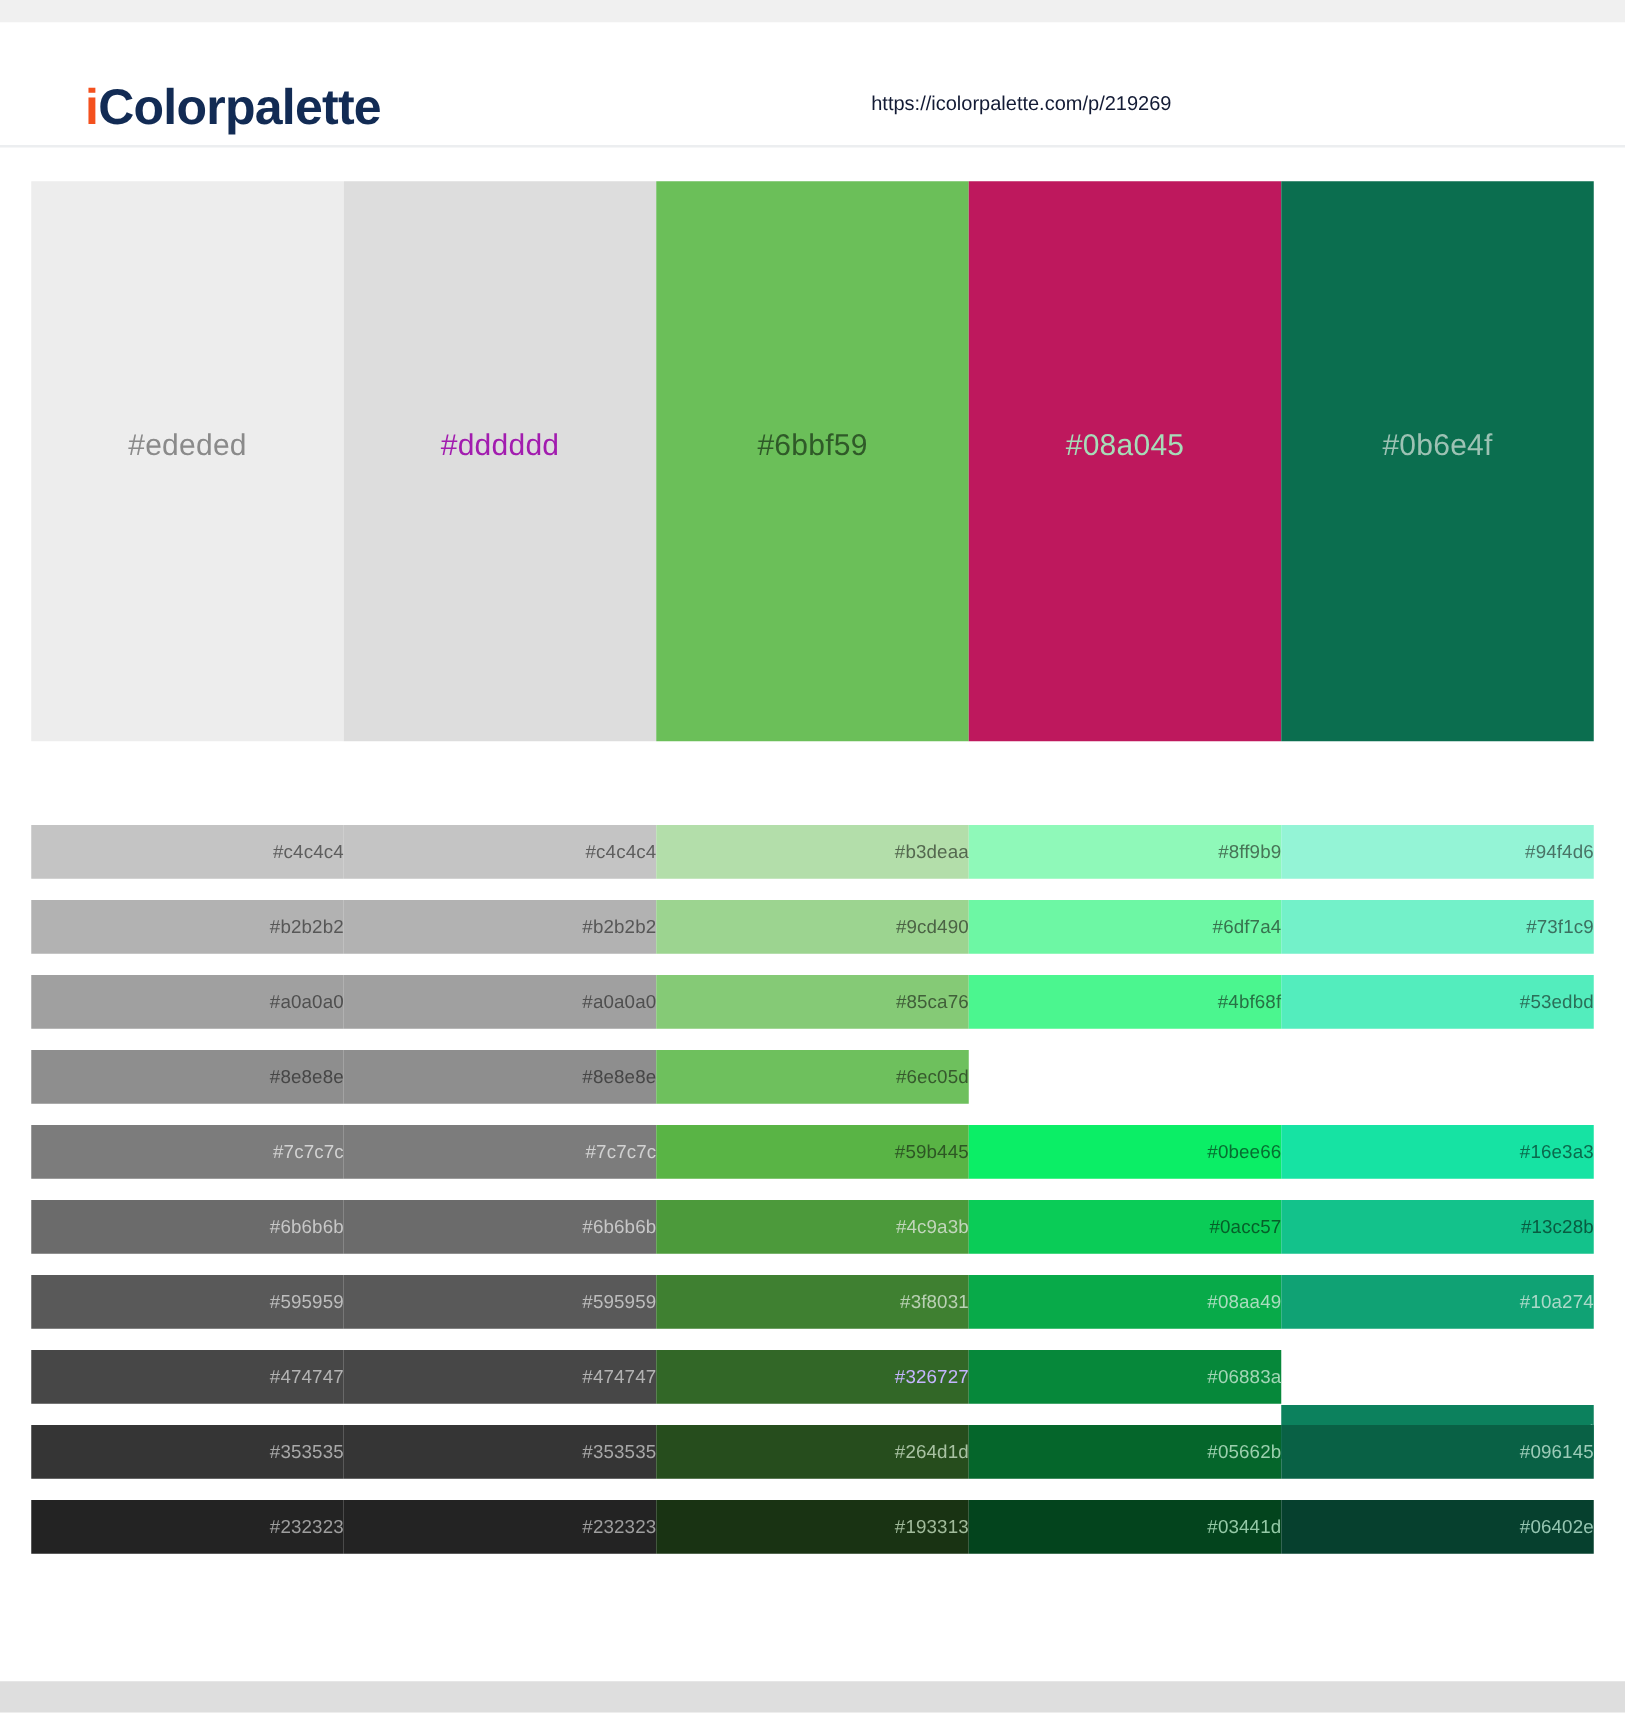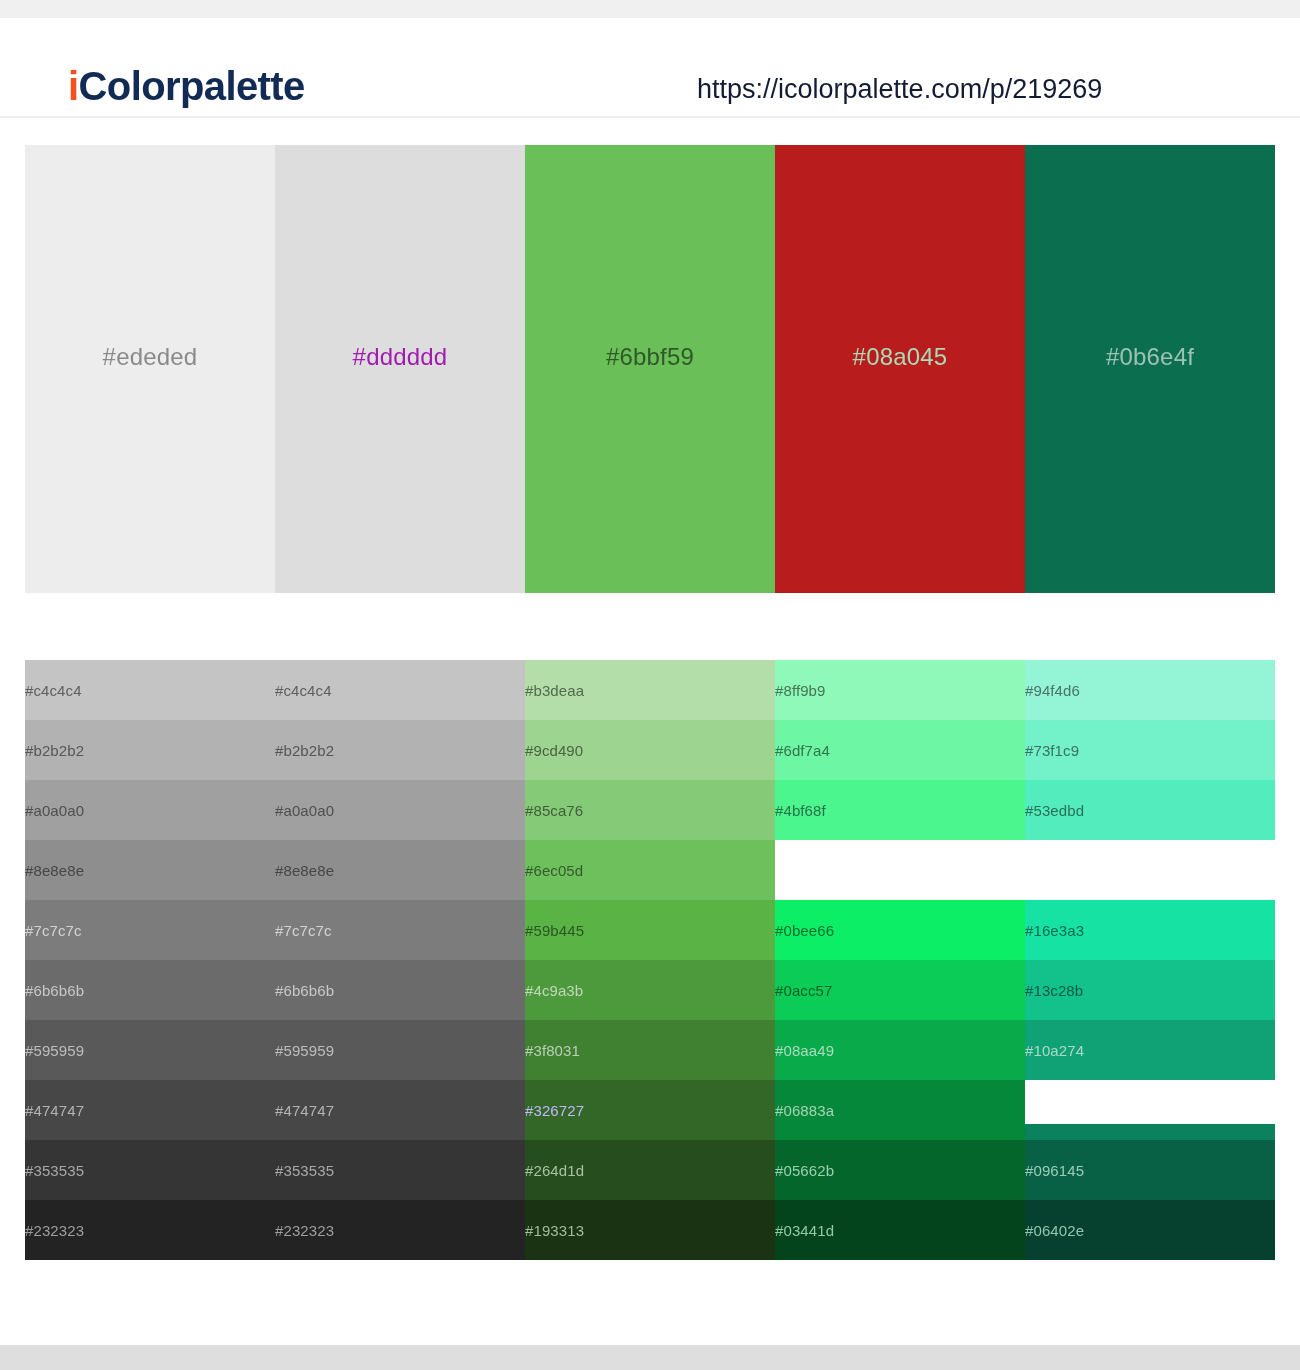--- a/index.html
+++ b/index.html
@@ -38,21 +38,21 @@
     line-height: 1;
     white-space: nowrap;
   }
   .logo .logo-i { color: #f4511e; }
   .logo .logo-rest { color: #122b54; }
 
   .page-url {
     position: absolute;
     left: 697px;
     top: 58px;
-    font-size: 27px;
+    font-size: 16px;
     color: #131b35;
     line-height: 1;
     white-space: nowrap;
   }
 
   
   .palette-row {
     position: absolute;
     left: 25px;
     top: 145px;
@@ -82,24 +82,24 @@
     top: 660px;
     width: 1250px;
   }
   .shade-row {
     display: flex;
     width: 1250px;
     height: 60px;
   }
   .shade-cell {
     width: 250px;
-    height: 60px;
+    height: 43px;
     display: flex;
     align-items: center;
-    justify-content: flex-start;
+    justify-content: flex-end;
   }
   .shade-cell .hexlabel {
     font-size: 15px;
     line-height: 1;
     letter-spacing: 0.1px;
   }
 
   
   .bottom-strip {
     position: absolute;
@@ -125,21 +125,21 @@
 <div class="palette-row">
     <div class="palette-swatch" style="background: rgb(237, 237, 237);">
       <span class="hexlabel" style="color: rgb(138, 138, 138);">#ededed</span>
     </div>
     <div class="palette-swatch" style="background: rgb(221, 221, 221);">
       <span class="hexlabel" style="color: #a21caf;">#dddddd</span>
     </div>
     <div class="palette-swatch" style="background: rgb(107, 191, 89);">
       <span class="hexlabel" style="color: rgb(47, 90, 40);">#6bbf59</span>
     </div>
-    <div class="palette-swatch" style="background: #b91c1c;">
+    <div class="palette-swatch" style="background: #be185d;">
       <span class="hexlabel" style="color: rgb(166, 220, 184);">#08a045</span>
     </div>
     <div class="palette-swatch" style="background: rgb(11, 110, 79);">
       <span class="hexlabel" style="color: rgb(157, 194, 180);">#0b6e4f</span>
     </div>
   </div>
 
 <div class="shades-grid">
     <div class="shade-row">
       <div class="shade-cell" style="background: rgb(196, 196, 196);">

